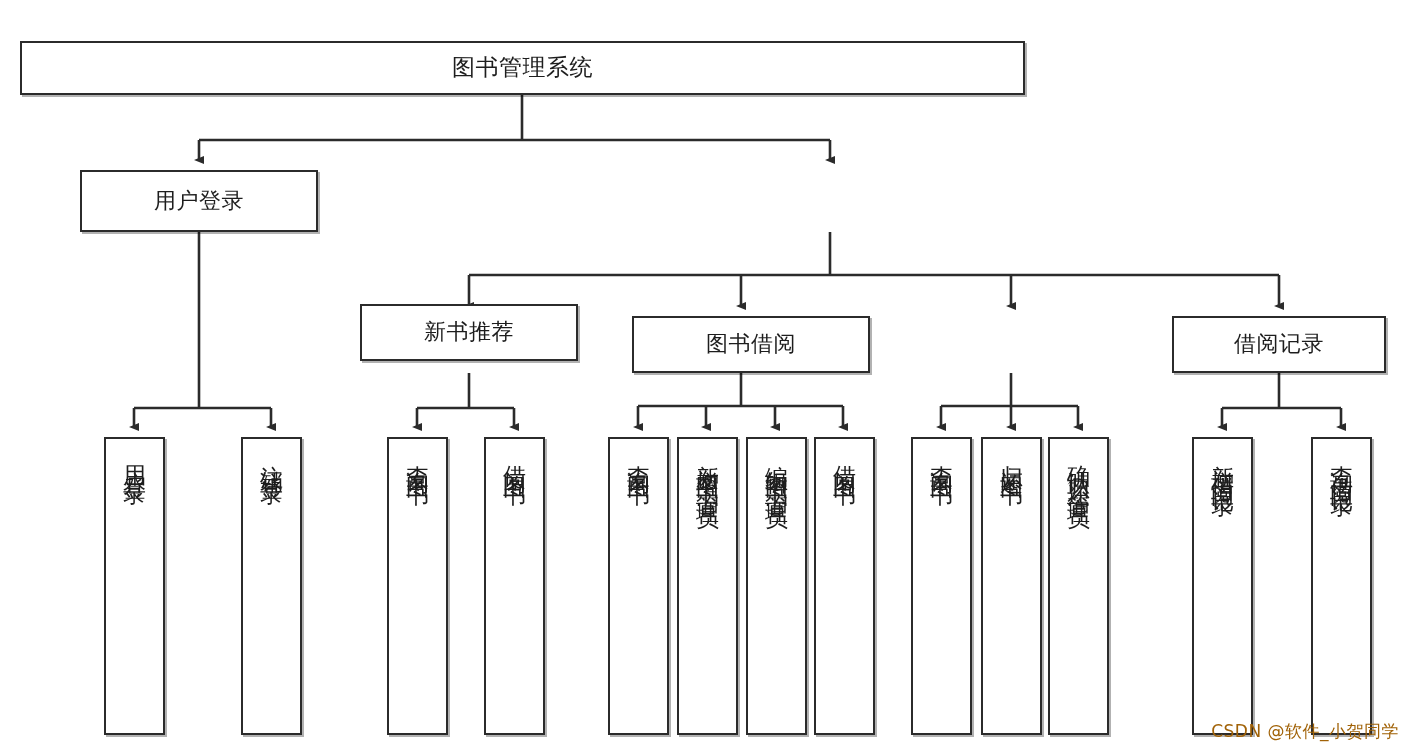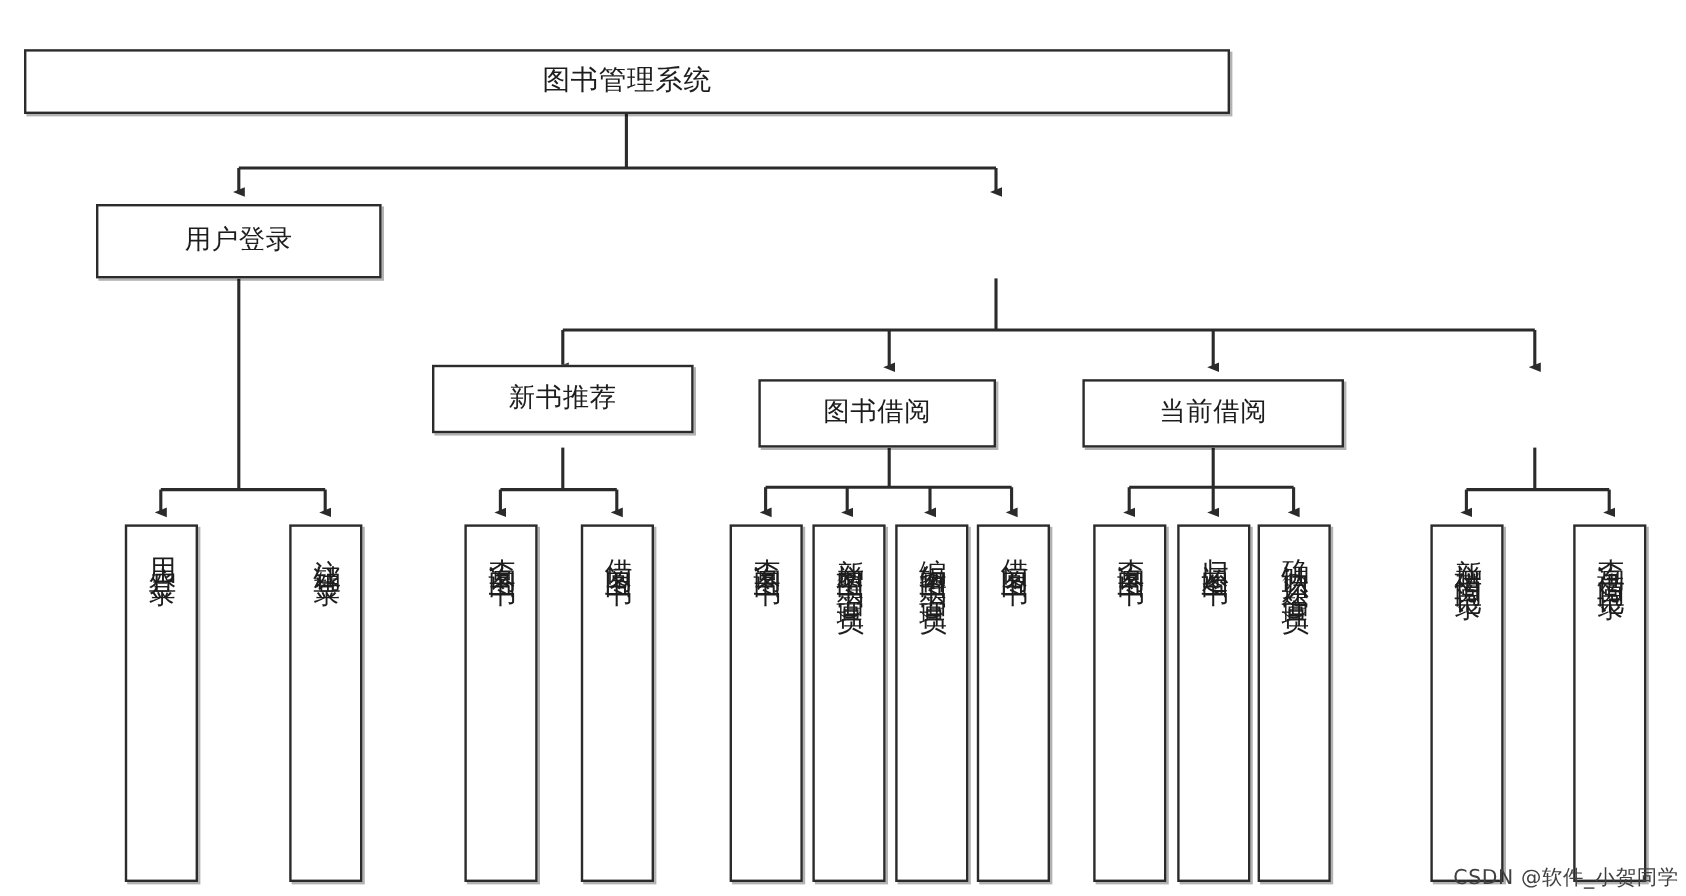--- a/index.html
+++ b/index.html
@@ -39,21 +39,21 @@
     text-orientation:upright;
     font-size:23px;
     line-height:1.0;
     letter-spacing:6px;
     margin:0 auto;
   }
   .watermark{
     position:absolute;
     right:6px;bottom:4px;
     font-size:17px;
-    color:#404040;
+    color:#a16207;
     letter-spacing:0.5px;
     white-space:nowrap;
     pointer-events:none;
   }
 </style>
 </head>
 <body>
 
 <div id="canvas">
 
@@ -111,25 +111,25 @@
     <span class="lbl">图书管理系统</span>
   </div>
 
   <div class="node horiz" style="left:80px;top:170px;width:238px;height:62px;">
     <span class="lbl">用户登录</span>
   </div>
 
   <div class="node horiz" style="left:360px;top:304px;width:218px;height:57px;">
     <span class="lbl">新书推荐</span>
   </div>
-  <div class="node horiz" style="left:632px;top:316px;width:198px;height:57px;">
+  <div class="node horiz" style="left:632px;top:316px;width:238px;height:57px;">
     <span class="lbl">图书借阅</span>
   </div>
-  <div class="node horiz" style="left:902px;top:316px;width:218px;height:57px;">
-    <span class="lbl">当前借阅</span>
+  <div class="node horiz" style="left:1172px;top:316px;width:214px;height:57px;">
+    <span class="lbl">借阅记录</span>
   </div>
 
   <div class="node vert" style="left:104px;top:437px;width:61px;height:298px;">
     <span class="lbl">用户登录</span>
   </div>
   <div class="node vert" style="left:241px;top:437px;width:61px;height:298px;">
     <span class="lbl">注销登录</span>
   </div>
 
   <div class="node vert" style="left:387px;top:437px;width:61px;height:298px;">

